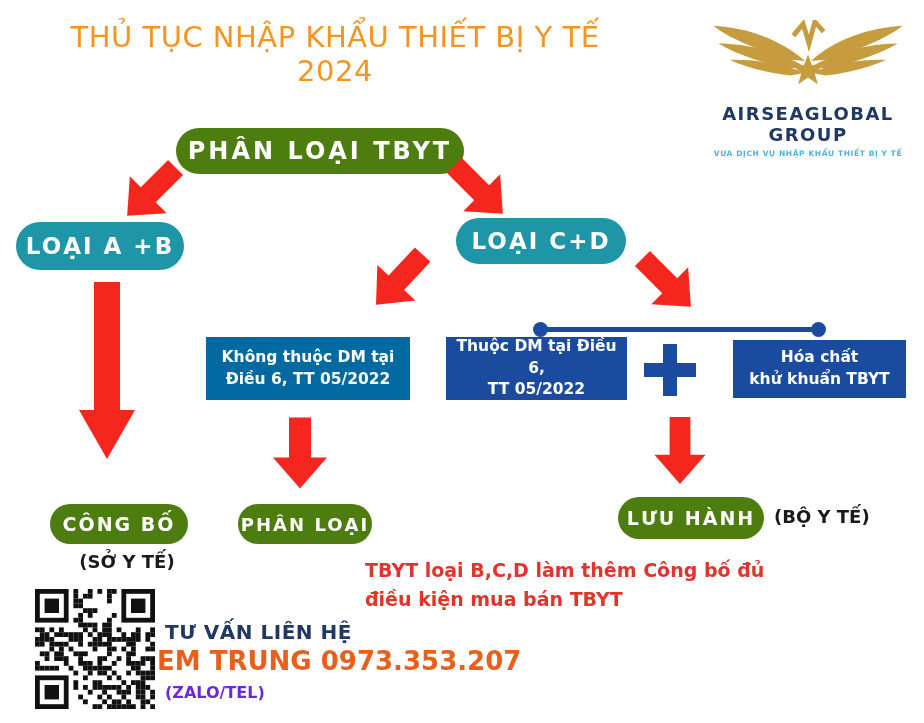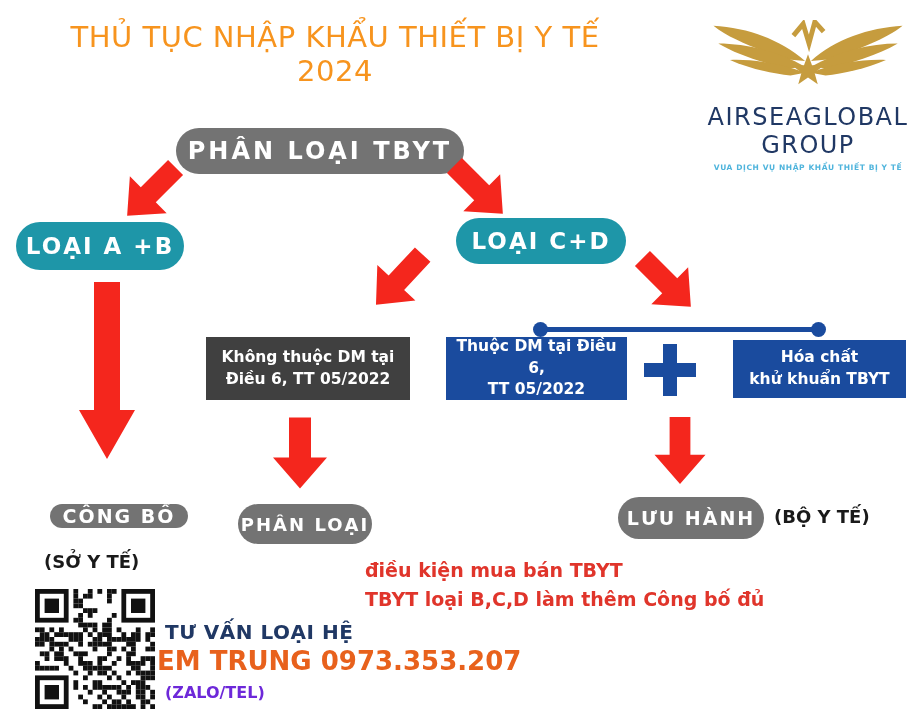--- a/index.html
+++ b/index.html
@@ -9,46 +9,46 @@
   }
   .abs{position:absolute;}
   
   .title{
     left:25px;top:20px;width:620px;text-align:center;
     color:#F7941E;font-weight:normal;font-size:29px;line-height:1.18;letter-spacing:.5px;
   }
   .title div{white-space:nowrap;}
   
   .logo{left:703px;top:20px;width:210px;text-align:center;}
-  .logo-name{color:#203864;font-weight:normal;font-size:24px;letter-spacing:1.5px;line-height:1.15;margin-top:2px;text-align:center;}
+  .logo-name{color:#203864;font-weight:bold;font-size:18px;letter-spacing:1.5px;line-height:1.15;margin-top:2px;text-align:center;}
   .logo-tag{color:#4FB4DC;font-weight:bold;font-size:7.5px;letter-spacing:.6px;margin-top:4px;}
   
   .pill{
     display:flex;align-items:center;justify-content:center;
     color:#fff;font-weight:bold;border-radius:26px;
   }
-  .pill.orange{background:#737373;}
+  .pill.orange{background:#4d7c0f;}
   .pill.teal{background:#1E96A8;}
   .rect{
     display:flex;flex-direction:column;align-items:center;justify-content:center;
     color:#fff;font-weight:bold;font-size:15.5px;line-height:1.4;text-align:center;
   }
-  .rect.green{background:#404040;}
+  .rect.green{background:#0369a1;}
   .rect.blue{background:#1A4B9E;}
   .root-pill{left:176px;top:128px;width:288px;height:46px;font-size:24px;letter-spacing:3px;}
   .pill-ab{left:16px;top:222px;width:168px;height:48px;font-size:23px;letter-spacing:2px;}
   .pill-cd{left:456px;top:218px;width:170px;height:46px;font-size:23px;letter-spacing:2px;}
   .box-notin{left:206px;top:337px;width:204px;height:63px;}
   .box-in{left:446px;top:337px;width:181px;height:63px;}
   .box-chem{left:733px;top:340px;width:173px;height:58px;text-align:right;}
-  .pill-congbo{left:50px;top:504px;width:138px;height:24px;font-size:19px;letter-spacing:2px;}
+  .pill-congbo{left:50px;top:504px;width:138px;height:40px;font-size:19px;letter-spacing:2px;}
   .pill-phanloai{left:238px;top:504px;width:134px;height:40px;font-size:18px;letter-spacing:2px;}
   .pill-luuhanh{left:618px;top:497px;width:146px;height:42px;font-size:19px;letter-spacing:2px;}
   .authority{color:#1a1a1a;font-weight:bold;font-size:18px;}
-  .auth-so{left:44px;top:551px;width:138px;text-align:left;}
+  .auth-so{left:58px;top:551px;width:138px;text-align:center;}
   .auth-bo{left:774px;top:506px;}
   
   .arrow{position:absolute;}
   .arrow svg{display:block;}
   
   .connector-line{left:540px;top:327px;width:278px;height:5px;background:#1A4B9E;border-radius:2px;}
   .connector-dot{width:15px;height:15px;border-radius:50%;background:#1A4B9E;}
   .dot-l{left:533px;top:322px;}
   .dot-r{left:811px;top:322px;}
   .plus{left:644px;top:344px;width:52px;height:52px;}
@@ -161,22 +161,22 @@
       </svg>
   </div>
 
   <div class="abs pill orange pill-congbo">CÔNG BỐ</div>
   <div class="abs authority auth-so">(SỞ Y TẾ)</div>
   <div class="abs pill orange pill-luuhanh">LƯU HÀNH</div>
   <div class="abs pill orange pill-phanloai">PHÂN LOẠI</div>
   <div class="abs authority auth-bo">(BỘ Y TẾ)</div>
 
   <div class="abs note">
+    <div>TBYT loại B,C,D làm thêm Công bố đủ</div>
     <div>điều kiện mua bán TBYT</div>
-    <div>TBYT loại B,C,D làm thêm Công bố đủ</div>
   </div>
 
   <div class="abs qr"><svg width="120" height="120">
         <rect x="38.4" y="0" width="4.8" height="4.8" fill="#111"></rect>
         <rect x="52.8" y="0" width="4.8" height="4.8" fill="#111"></rect>
         <rect x="62.4" y="0" width="4.8" height="4.8" fill="#111"></rect>
         <rect x="72" y="0" width="4.8" height="4.8" fill="#111"></rect>
         <rect x="76.8" y="0" width="4.8" height="4.8" fill="#111"></rect>
         <rect x="38.4" y="4.8" width="4.8" height="4.8" fill="#111"></rect>
         <rect x="48" y="4.8" width="4.8" height="4.8" fill="#111"></rect>
@@ -391,17 +391,17 @@
         <rect x="0" y="0" width="33.6" height="33.6" fill="#111"></rect>
         <rect x="4.8" y="4.8" width="24" height="24" fill="#fff"></rect>
         <rect x="9.6" y="9.6" width="14.399999999999999" height="14.399999999999999" fill="#111"></rect>
         <rect x="86.39999999999999" y="0" width="33.6" height="33.6" fill="#111"></rect>
         <rect x="91.2" y="4.8" width="24" height="24" fill="#fff"></rect>
         <rect x="96" y="9.6" width="14.399999999999999" height="14.399999999999999" fill="#111"></rect>
         <rect x="0" y="86.39999999999999" width="33.6" height="33.6" fill="#111"></rect>
         <rect x="4.8" y="91.2" width="24" height="24" fill="#fff"></rect>
         <rect x="9.6" y="96" width="14.399999999999999" height="14.399999999999999" fill="#111"></rect>
       </svg></div>
-  <div class="abs contact-heading">TƯ VẤN LOẠI HỆ</div>
+  <div class="abs contact-heading">TƯ VẤN LIÊN HỆ</div>
   <div class="abs contact-phone">EM TRUNG 0973.353.207</div>
   <div class="abs contact-channel">(ZALO/TEL)</div>
 
 </div>
 
 </body></html>

